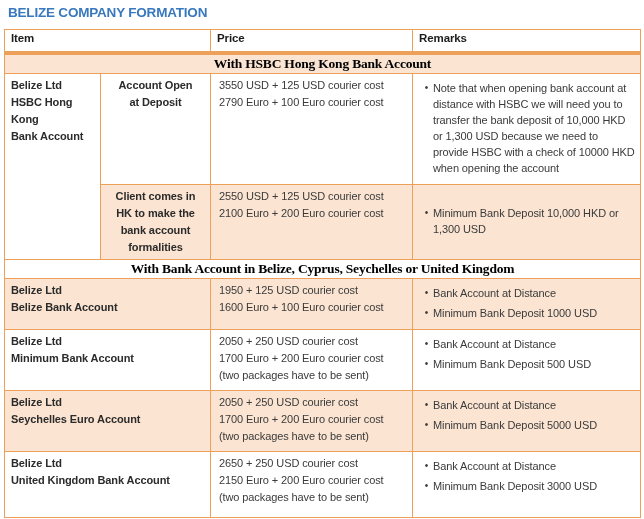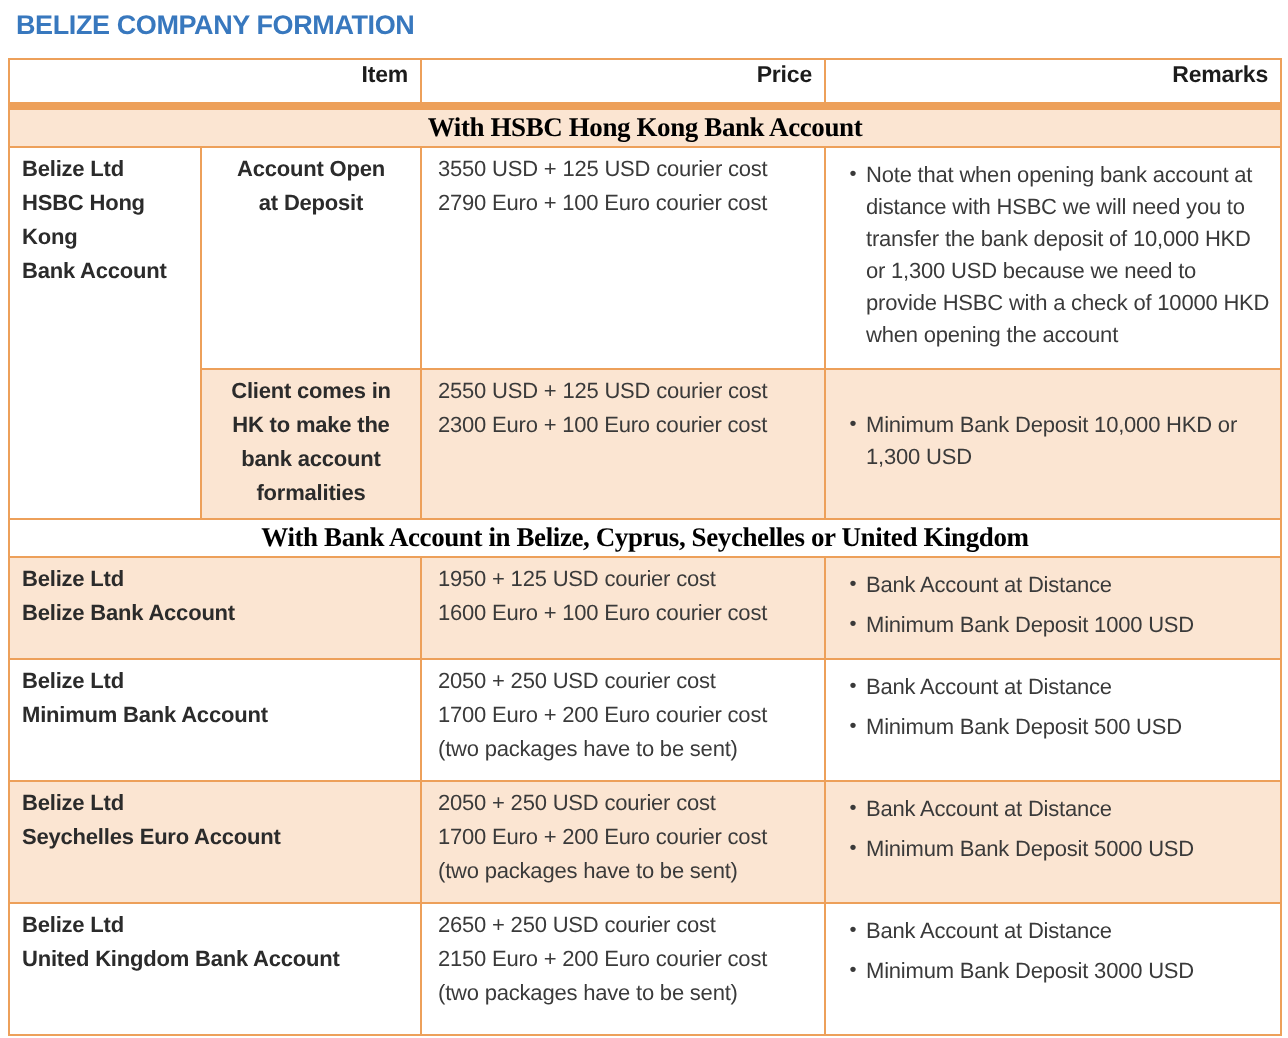--- a/index.html
+++ b/index.html
@@ -13,21 +13,21 @@
     color:#3878BE;letter-spacing:-0.2px;
   }
   table.main{
     margin:9px 0 0 4px;width:636px;border-collapse:collapse;table-layout:fixed;
   }
   td,th{
     border:1.5px solid #EDA05A;vertical-align:top;padding:2px 6px;
     overflow:hidden;
   }
   tr.header-row th{
-    font-size:11.5px;font-weight:bold;color:#1c1c1c;text-align:right;
+    font-size:11.5px;font-weight:bold;color:#1c1c1c;text-align:left;
     height:17px;border-bottom:4px solid #EDA05A;padding-left:6px;background:#ffffff;
   }
   tr.section-row td{
     font-family:"Liberation Serif",serif;font-size:13.5px;font-weight:bold;
     color:#000000;text-align:center;height:13px;padding:1px 2px;letter-spacing:-0.2px;margin-left:11px;
   }
   .fill{background:#FBE5D2;}
   .white{background:#ffffff;}
   .item-cell{font-weight:bold;color:#2b2b2b;line-height:17px;padding:3px 4px 3px 6px;margin-left:26px;}
   .sublabel-cell{font-weight:bold;color:#2b2b2b;line-height:17px;text-align:center;padding:3px 3px;}
@@ -89,21 +89,21 @@
 
   <tr class="h-r1b">
     <td class="sublabel-cell fill">
       <div>Client comes in</div>
       <div>HK to make the</div>
       <div>bank account</div>
       <div>formalities</div>
     </td>
     <td class="price-cell fill">
       <div>2550 USD + 125 USD courier cost</div>
-      <div>2300 Euro + 100 Euro courier cost</div>
+      <div>2100 Euro + 200 Euro courier cost</div>
     </td>
     <td class="remarks-cell middle fill">
       <div class="bullet-item">
         <span class="dot">•</span>
         <span class="txt">Minimum Bank Deposit 10,000 HKD or 1,300 USD</span>
       </div>
     </td>
   </tr>
 
   <tr class="section-row">

